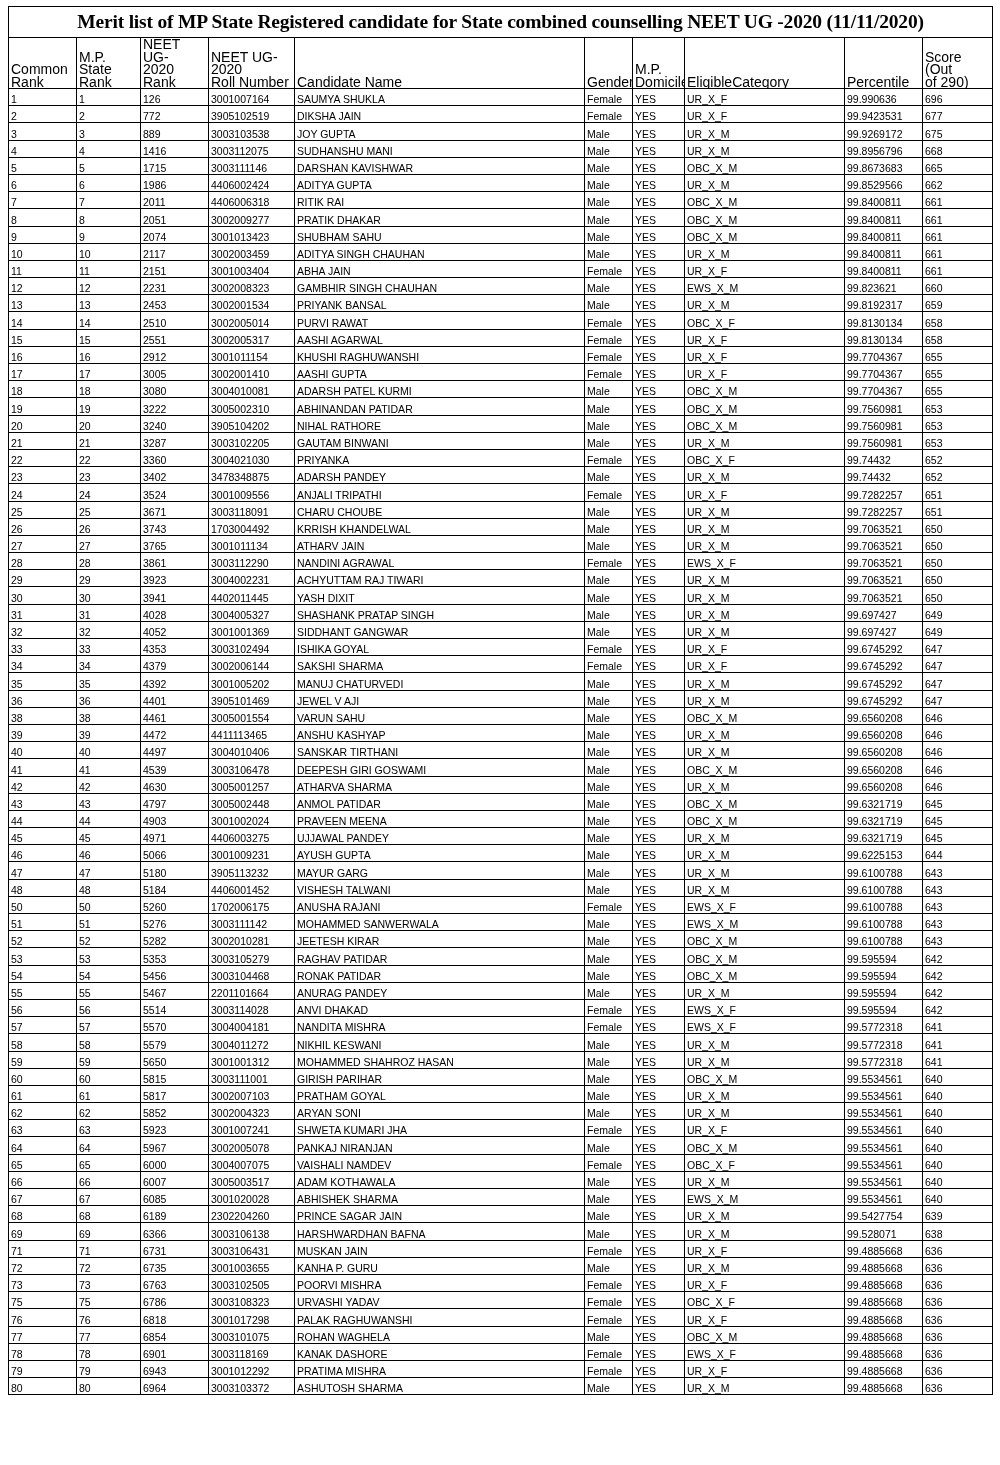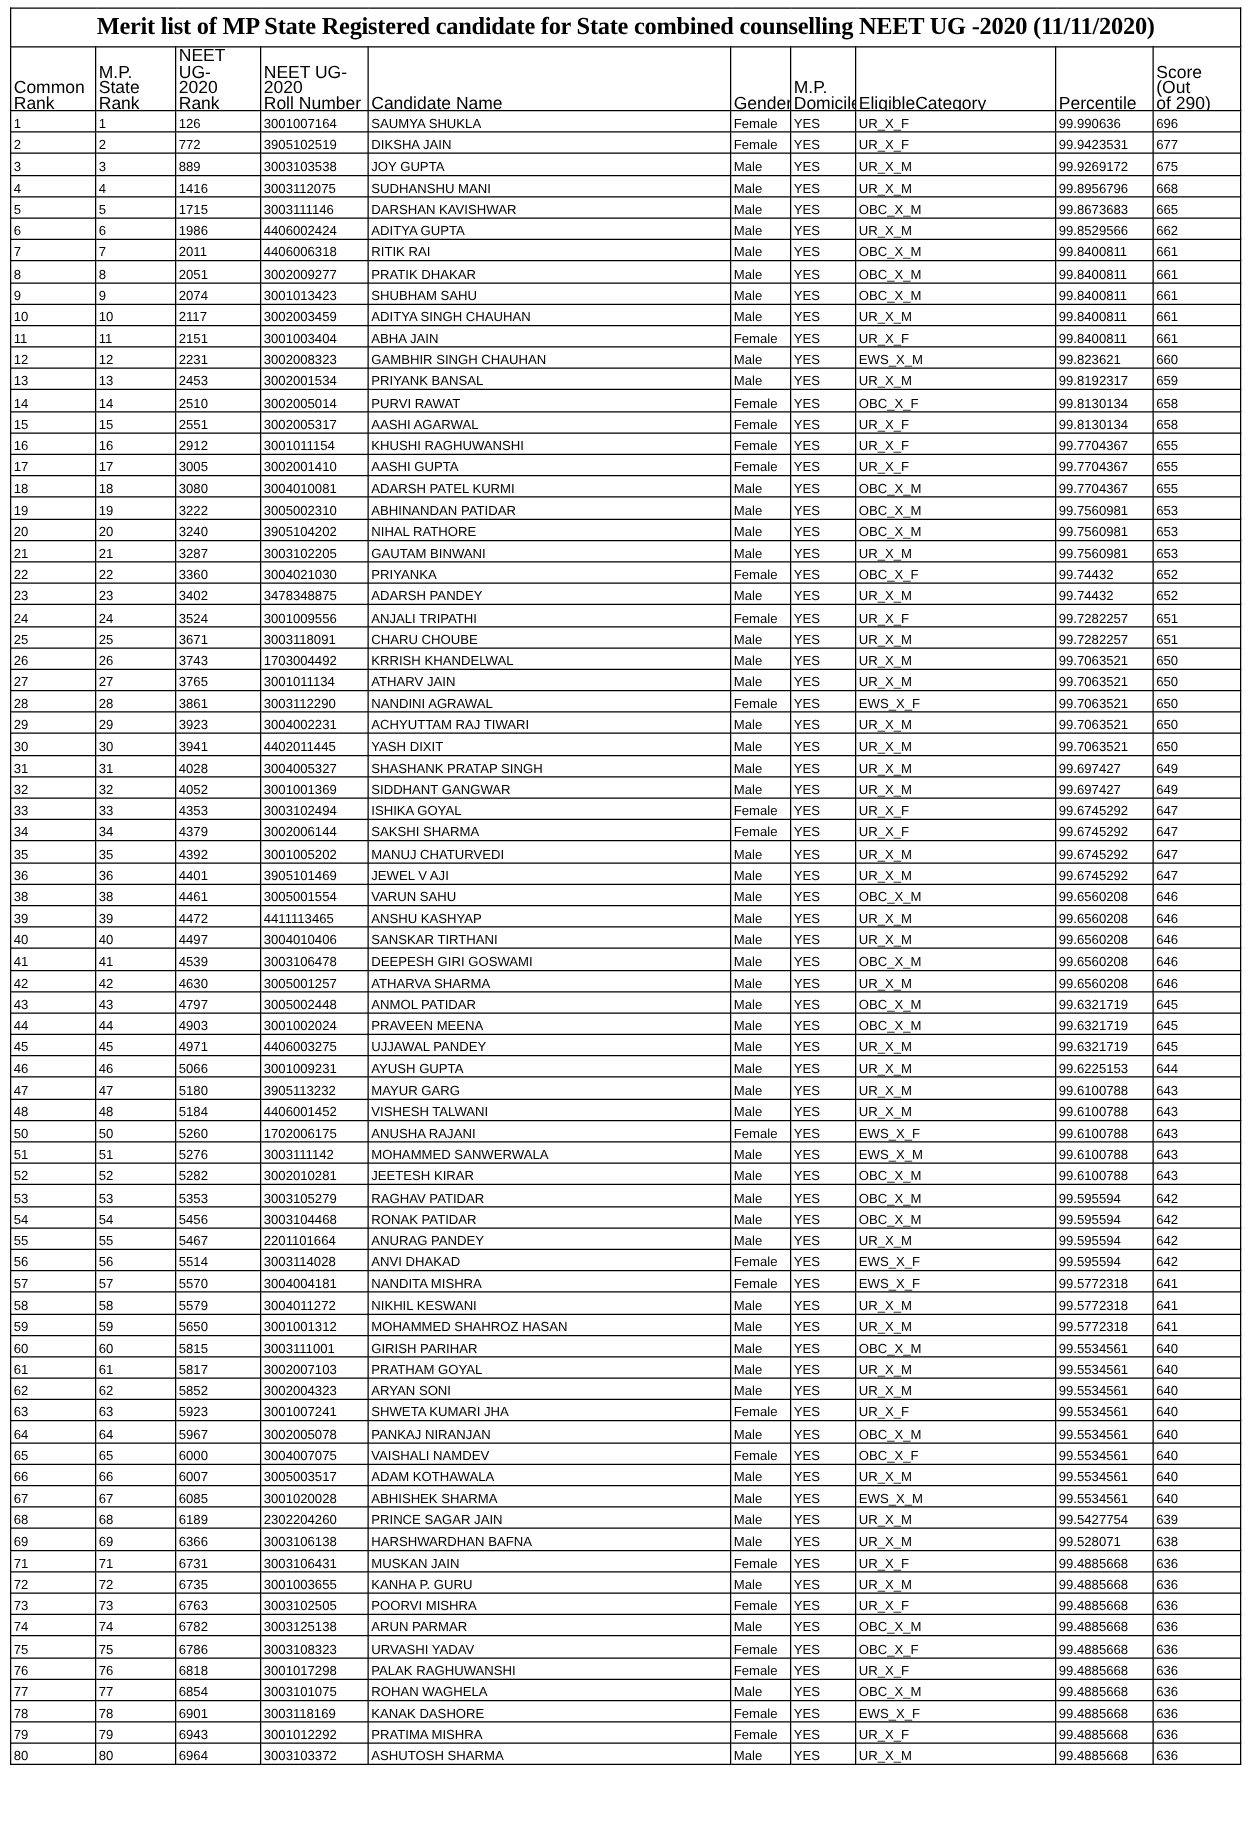--- a/index.html
+++ b/index.html
@@ -969,32 +969,20 @@
           <td>6763</td>
           <td>3003102505</td>
           <td>POORVI MISHRA</td>
           <td>Female</td>
           <td>YES</td>
           <td>UR_X_F</td>
           <td>99.4885668</td>
           <td>636</td>
         </tr>
         <tr class="data-row">
-          <td>74</td>
-          <td>74</td>
-          <td>6782</td>
-          <td>3003125138</td>
-          <td>ARUN PARMAR</td>
-          <td>Male</td>
-          <td>YES</td>
-          <td>OBC_X_M</td>
-          <td>99.4885668</td>
-          <td>636</td>
-        </tr>
-        <tr class="data-row">
           <td>75</td>
           <td>75</td>
           <td>6786</td>
           <td>3003108323</td>
           <td>URVASHI YADAV</td>
           <td>Female</td>
           <td>YES</td>
           <td>OBC_X_F</td>
           <td>99.4885668</td>
           <td>636</td>

